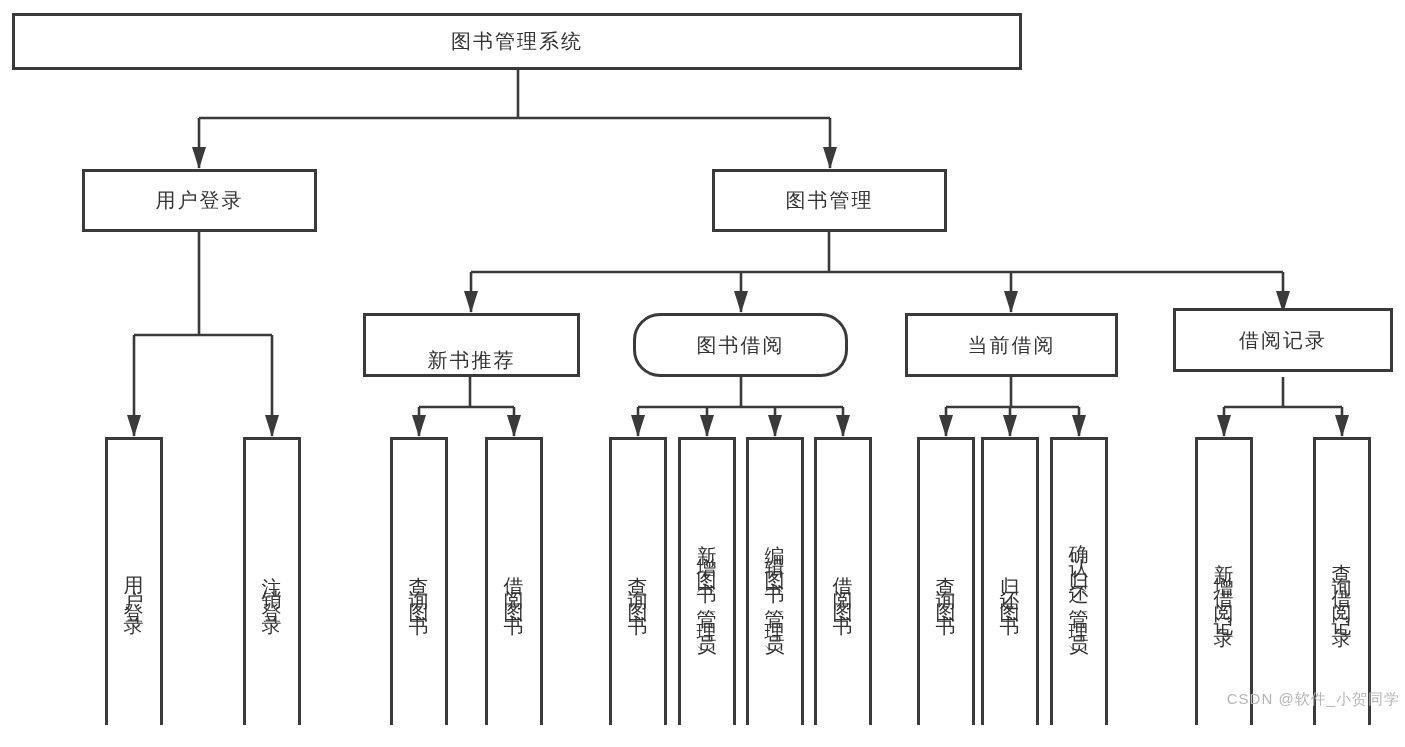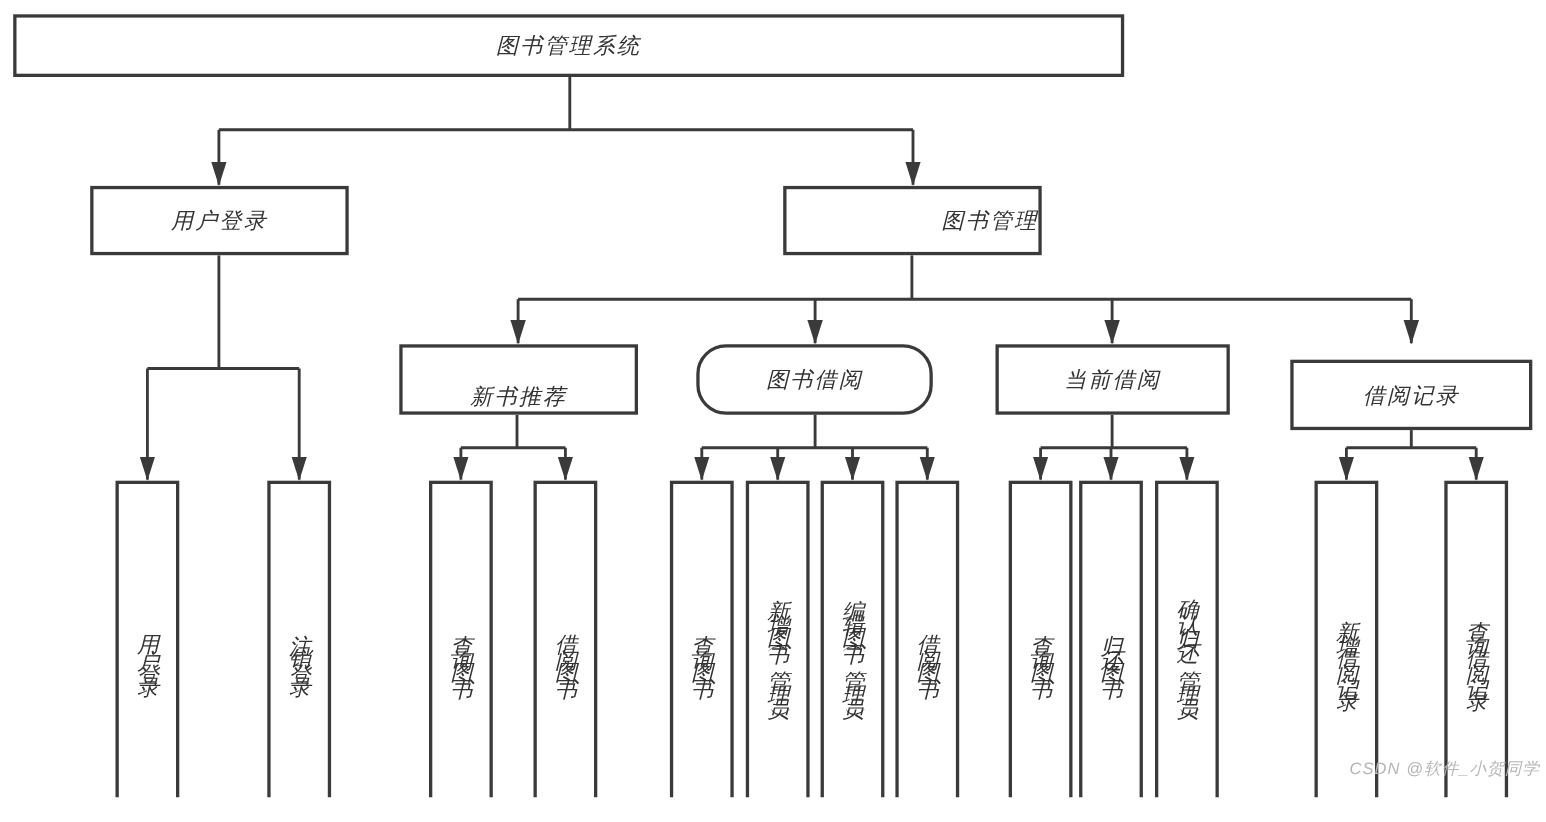--- a/index.html
+++ b/index.html
@@ -8,21 +8,20 @@
     --line: #3a3a3a;
     --text: #333333;
     --wm: #b5b5b5;
   }
   #canvas {
     position: relative;
     width: 1405px;
     height: 725px;
     background: #ffffff;
     overflow: hidden;
-    font-style: italic;
   }
   #wires { position: absolute; left: 0; top: 0; z-index: 0; }
   #wires .w { stroke: var(--line); stroke-width: 2.6; fill: none; }
   #wires .arrowline { stroke: var(--line); stroke-width: 2.6; fill: none; }
   #arw path { fill: var(--line); }
 
   .box {
     position: absolute;
     box-sizing: border-box;
     border: 3px solid var(--line);
@@ -102,34 +101,34 @@
     <line class="arrowline" x1="1342" y1="407" x2="1342" y2="436" marker-end="url(#arw)"></line>
   </svg>
 
   <div class="box" style="left:12px; top:13px; width:1010px; height:57px;">
     <span class="lbl">图书管理系统</span>
   </div>
 
   <div class="box" style="left:82px; top:169px; width:235px; height:63px;">
     <span class="lbl">用户登录</span>
   </div>
-  <div class="box" style="left:712px; top:169px; width:235px; height:63px;justify-content:flex-end;">
+  <div class="box" style="left:712px; top:169px; width:235px; height:63px;">
     <span class="lbl">图书管理</span>
   </div>
 
   <div class="box" style="left:363px; top:313px; width:217px; height:64px;align-items:flex-end;">
     <span class="lbl">新书推荐</span>
   </div>
   <div class="box" style="left:633px; top:313px; width:215px; height:64px;border-radius:27px;">
     <span class="lbl">图书借阅</span>
   </div>
   <div class="box" style="left:905px; top:313px; width:213px; height:64px;justify-content:center;">
     <span class="lbl">当前借阅</span>
   </div>
-  <div class="box" style="left:1173px; top:327px; width:220px; height:64px;">
+  <div class="box" style="left:1173px; top:308px; width:220px; height:64px;">
     <span class="lbl">借阅记录</span>
   </div>
 
   <div class="box vbox" style="left:105px; top:437px; width:58px; height:300px;">
     <span class="lbl">用户登录</span>
   </div>
   <div class="box vbox" style="left:243px; top:437px; width:58px; height:300px;">
     <span class="lbl">注销登录</span>
   </div>
 

